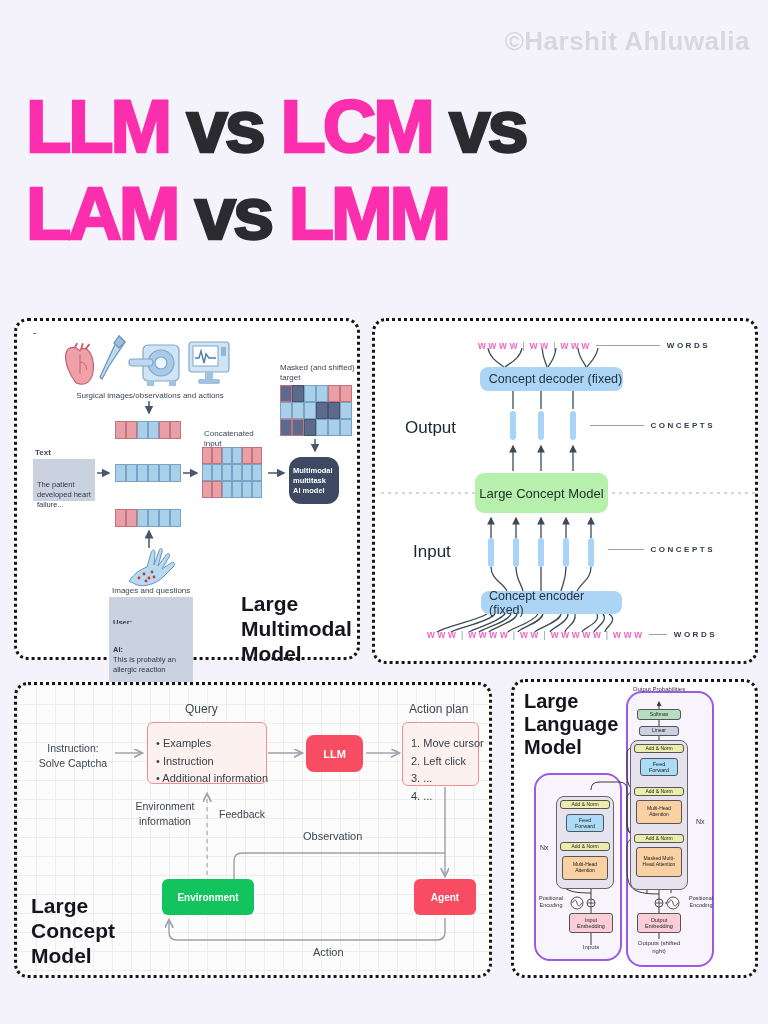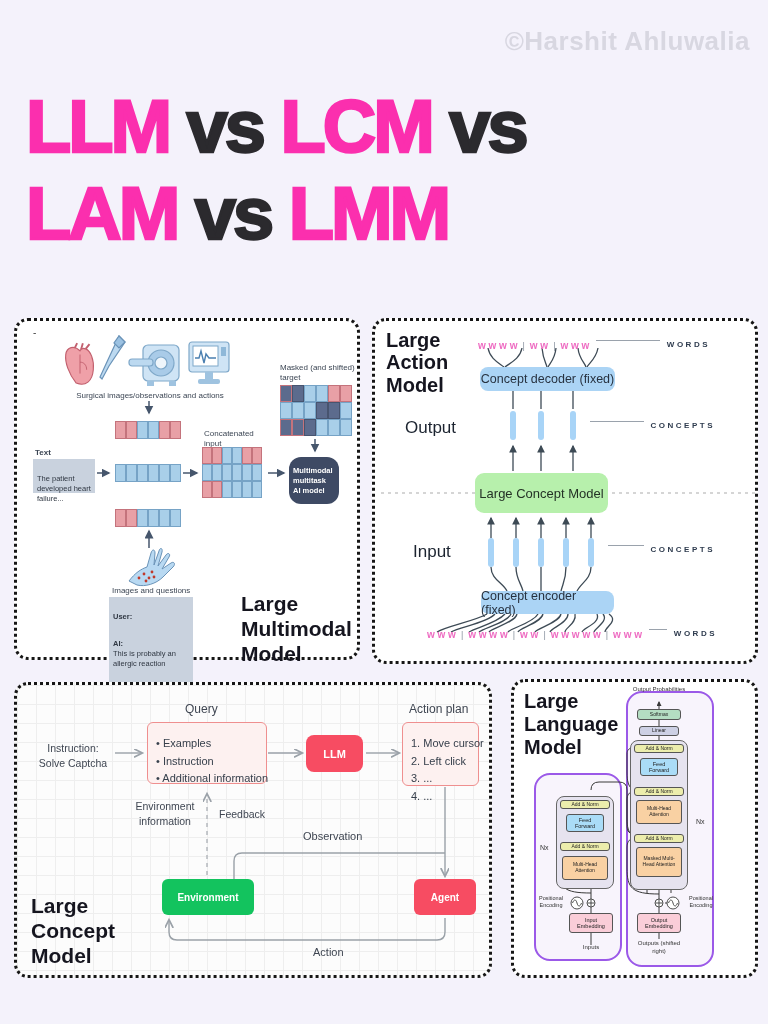--- a/index.html
+++ b/index.html
@@ -18,29 +18,29 @@
   .grow{display:flex;}
   .cell{box-sizing:border-box;border:1px solid #b06a74;}
   .trow .cell{width:11px;height:18px;}
   .cg .cell{width:10px;height:17px;}
   .mg .cell{width:12px;height:17px;}
   .cell.r{background:#e8a0a6;border-color:#c4737c;}
   .cell.b{background:#a9cfe9;border-color:#76a3c6;}
   .cell.m{background:#5c6b8d;border-color:#47546f;}
   .cell.mr{background:#5c6b8d;border-color:#c4737c;}
   .cap8{position:absolute;font-size:8px;color:#3c4654;line-height:1.3;}
-  .graybox{position:absolute;background:#c9d2de;color:#2f3742;font-size:7.5px;line-height:1.35;padding:15px 4px;box-sizing:border-box;}
+  .graybox{position:absolute;background:#c9d2de;color:#2f3742;font-size:7.5px;line-height:1.35;padding:21px 4px;box-sizing:border-box;}
   .navybox{position:absolute;background:#3e4a64;color:#fff;font-weight:bold;font-size:7.5px;line-height:1.3;padding:9px 4px;box-sizing:border-box;border-radius:12px;}
   
-  .wrow{position:absolute;display:flex;}
+  .wrow{position:absolute;display:flex;align-items:center;}
   .wg{color:#ee6cc2;font-weight:bold;font-size:10px;white-space:pre;}
   .wsep{color:#8a94a0;font-size:9px;margin:0 5px;}
   .lline{flex:1;height:1px;background:#9aa2ac;margin:0 7px;}
   .capslabel{font-size:8px;font-weight:bold;letter-spacing:2.5px;color:#2e3b4e;white-space:nowrap;}
-  .bluebox{position:absolute;background:#abd4f5;border-radius:8px;color:#273240;font-size:12.5px;display:flex;align-items:center;justify-content:center;}
+  .bluebox{position:absolute;background:#abd4f5;border-radius:8px;color:#273240;font-size:12.5px;display:flex;align-items:center;justify-content:center;padding-left:8px;}
   .cbar{position:absolute;width:6px;height:29px;background:#a8d4f7;border-radius:3px;}
   .iolabel{position:absolute;font-size:17px;color:#1c2430;}
   
   .gridbg{background-color:#fcfcfc;background-image:linear-gradient(#eeeeee 1px,transparent 1px),linear-gradient(90deg,#eeeeee 1px,transparent 1px);background-size:19px 19px;}
   .dlabel{position:absolute;font-size:11.5px;color:#3f4652;text-align:center;}
   .outbox{position:absolute;background:#fdf1f0;border:1.5px solid #ef8f8f;border-radius:6px;box-sizing:border-box;padding:12px 8px;font-size:11px;color:#37404c;line-height:1.6;}
   .outbox .litem{white-space:nowrap;}
   .bullets .litem::before{content:"•  ";color:#37404c;}
   .redbox{position:absolute;background:#f74c62;border-radius:8px;color:#fff;font-weight:bold;display:flex;align-items:center;justify-content:center;}
   .greenbox{position:absolute;background:#13c35e;border-radius:6px;color:#fff;font-weight:bold;display:flex;align-items:center;justify-content:center;}
@@ -258,21 +258,20 @@
         <path d="M168,293 C166,302 144,307 143,311"></path>
       <path d="M186,293 C184,302 162,307 160,311"></path>
         <path d="M193,293 C193,302 176,307 175,311"></path>
         <path d="M200,293 C202,302 190,307 190,311"></path>
       <path d="M222,293 C226,302 208,307 207,311"></path>
         <path d="M228,293 C234,300 220,307 219,311"></path>
         <path d="M234,293 C244,300 230,306 230,311"></path>
     </g>
   </svg>
 
-  <div class="ptitle" style="left:11px;top:8px;width:92px;font-size:20px;line-height:1.12;">Large Action Model</div>
 
   <div class="wrow" style="left:103px;top:19px;width:232px;">
     <span class="wrow-groups" style="display:flex;align-items:center;">
         <span class="wg">w w w w</span>
         <span class="wsep">|</span>
         <span class="wg">w w</span>
         <span class="wsep">|</span>
         <span class="wg">w w w</span>
       </span>
     <span class="lline"></span>

